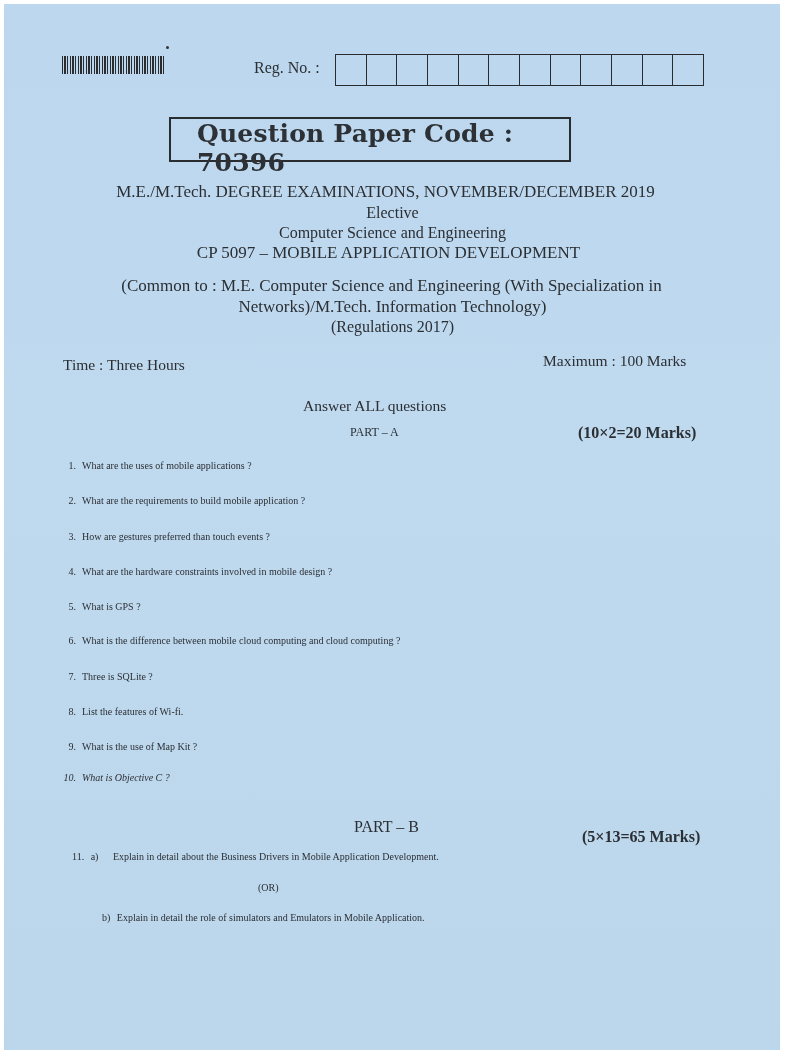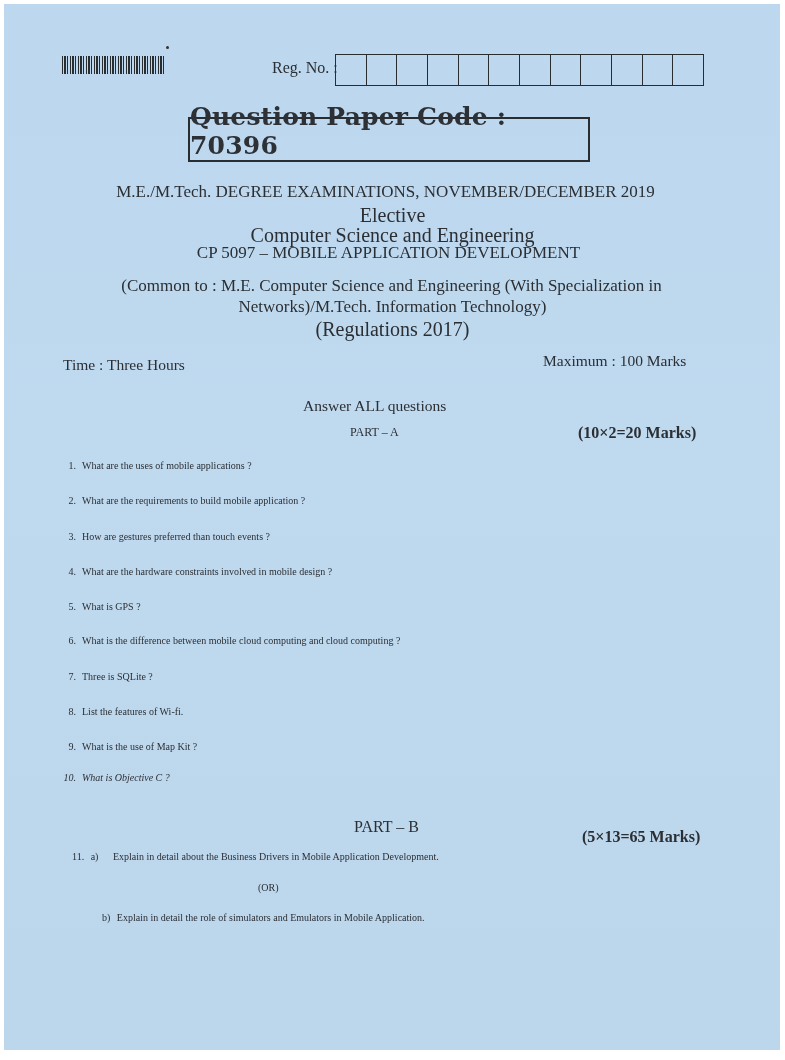--- a/index.html
+++ b/index.html
@@ -23,49 +23,50 @@
   .barcode {
     position: absolute; left: 62px; top: 56px;
     width: 102px; height: 18px;
     background: repeating-linear-gradient(90deg,
       #2a2d30 0px, #2a2d30 1px, transparent 1px, transparent 2px,
       #2a2d30 2px, #2a2d30 4px, transparent 4px, transparent 5px,
       #2a2d30 5px, #2a2d30 6px, transparent 6px, transparent 8px);
   }
   .dot { position: absolute; width: 3px; height: 3px; background: #333; border-radius: 50%; }
 
-  .reg-label { left: 272px; top: 59px; font-size: 16px; font-family: "Liberation Serif", serif; }
+  .reg-label { left: 254px; top: 59px; font-size: 16px; font-family: "Liberation Serif", serif; }
   .reg-box {
     position: absolute; left: 335px; top: 54px;
     width: 369px; height: 32px;
     display: flex;
     border: 1.5px solid #2a2d30;
     box-sizing: border-box;
   }
   .reg-cell { flex: 1; border-right: 1.5px solid #2a2d30; }
   .reg-cell:last-child { border-right: none; }
 
   .code-box {
-    position: absolute; left: 188px; top: 117px;
+    position: absolute; left: 169px; top: 117px;
     width: 402px; height: 45px;
     border: 2px solid #2a2d30;
     box-sizing: border-box;
-    display: flex; align-items: flex-end; justify-content: center;
+    display: flex; align-items: flex-start; justify-content: center;
     font-size: 25px; font-weight: bold;
     font-family: "DejaVu Serif", serif;
     letter-spacing: 0.2px;
     color: #2d3135;
+    padding-left: 26px;
   }
 
   .center-line {
     position: absolute; left: 0; width: 785px; text-align: center;
     font-family: "Liberation Serif", serif;
     font-size: 17px;
   }
-  .t16 { font-size: 20px; font-family: Liberation Serif, serif; }
+  .t16 { font-size: 16px; font-family: Liberation Serif, serif; }
   .q {
     position: absolute;
     font-family: "Liberation Serif", serif;
     font-size: 10px;
     white-space: nowrap;
   }
   .q .num { display: inline-block; width: 22px; text-align: right; margin-right: 6px; }
   .marks { font-weight: bold; font-family: "Liberation Serif", serif; font-size: 16px; }
 </style>
 </head>

